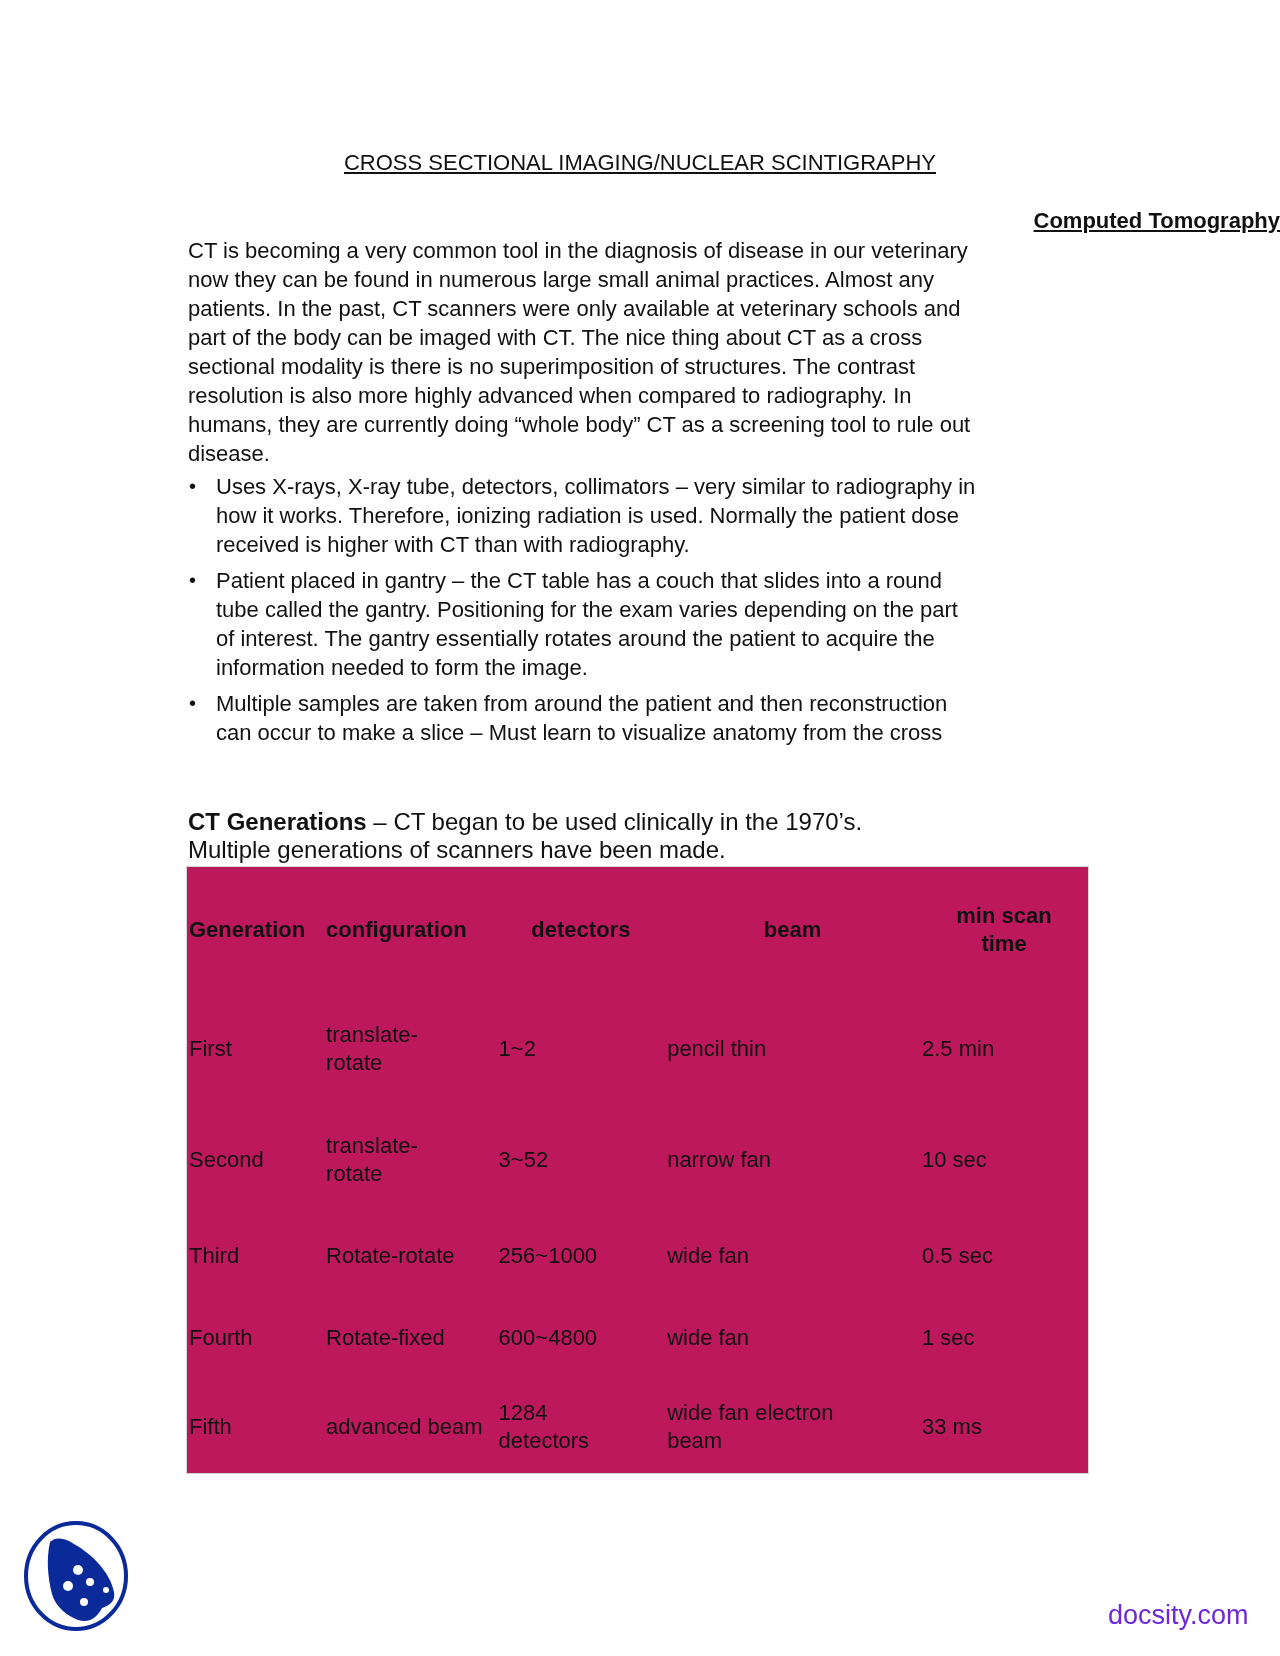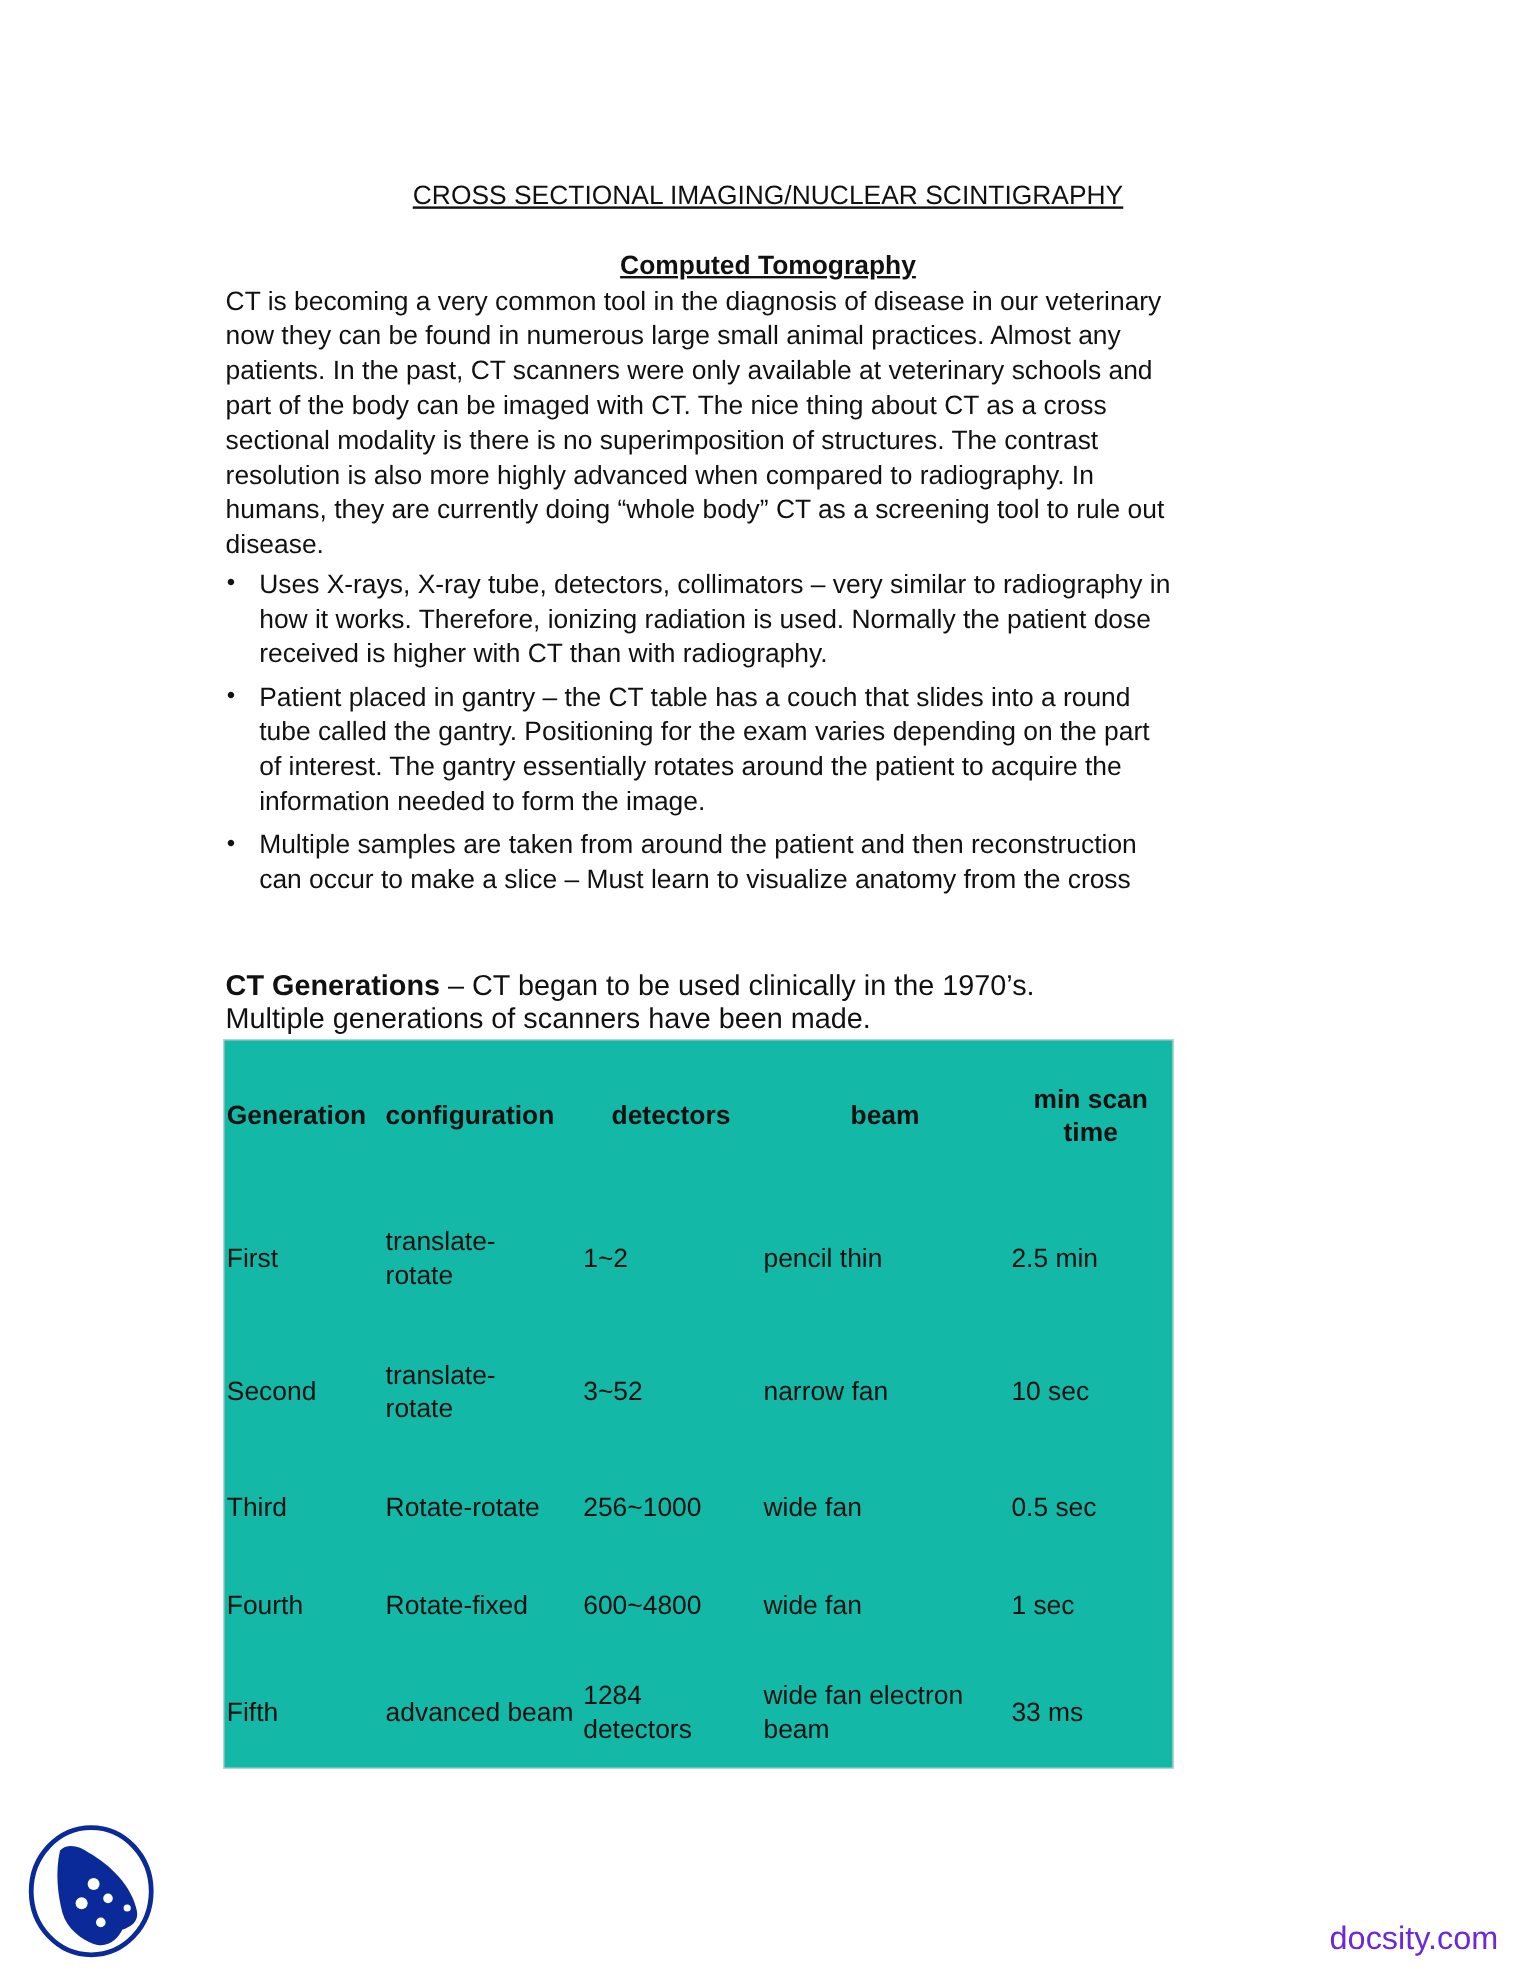--- a/index.html
+++ b/index.html
@@ -26,21 +26,21 @@
       left: 0; width: 1280px;
       text-align: center;
       font-size: 22px;
       text-decoration: underline;
       letter-spacing: 0px;
     }
     .section-heading {
       position: absolute;
       top: 208px;
       left: 0; width: 1280px;
-      text-align: center;
+      text-align: right;
       font-size: 22px;
       font-weight: bold;
       text-decoration: underline;
     }
     .content {
       position: absolute;
       left: 188px;
       top: 236px;
       width: 900px;
       font-size: 22px;
@@ -75,23 +75,23 @@
       font-size: 24px;
       line-height: 28px;
     }
     .gen-para .line { display: block; white-space: nowrap; }
     .gen-para strong { font-weight: bold; }
 
     .table-wrap {
       position: absolute;
       left: 186px;
       top: 866px;
-      width: 792px;
+      width: 903px;
       height: 608px;
-      background: #14b8a6;
+      background: #be185d;
       border: 1px solid #d6d6d6;
       box-sizing: border-box;
     }
     table.gen-table {
       border-collapse: collapse;
       width: 100%;
       font-size: 22px;
       line-height: 28px;
     }
     table.gen-table th {

